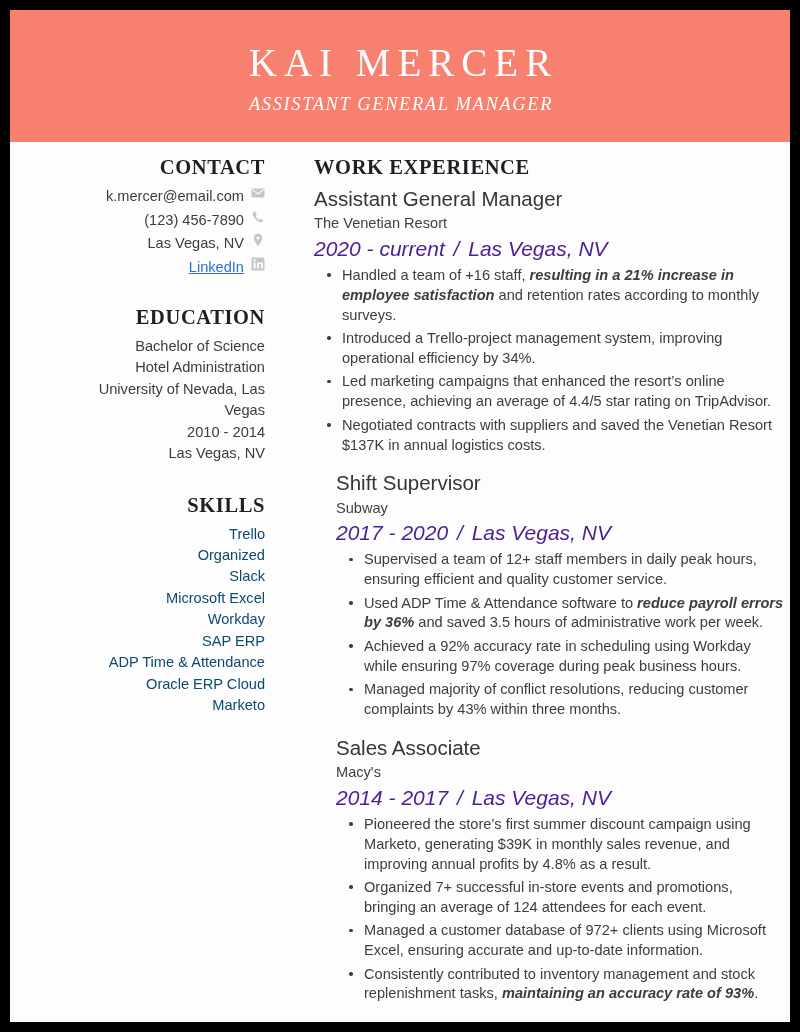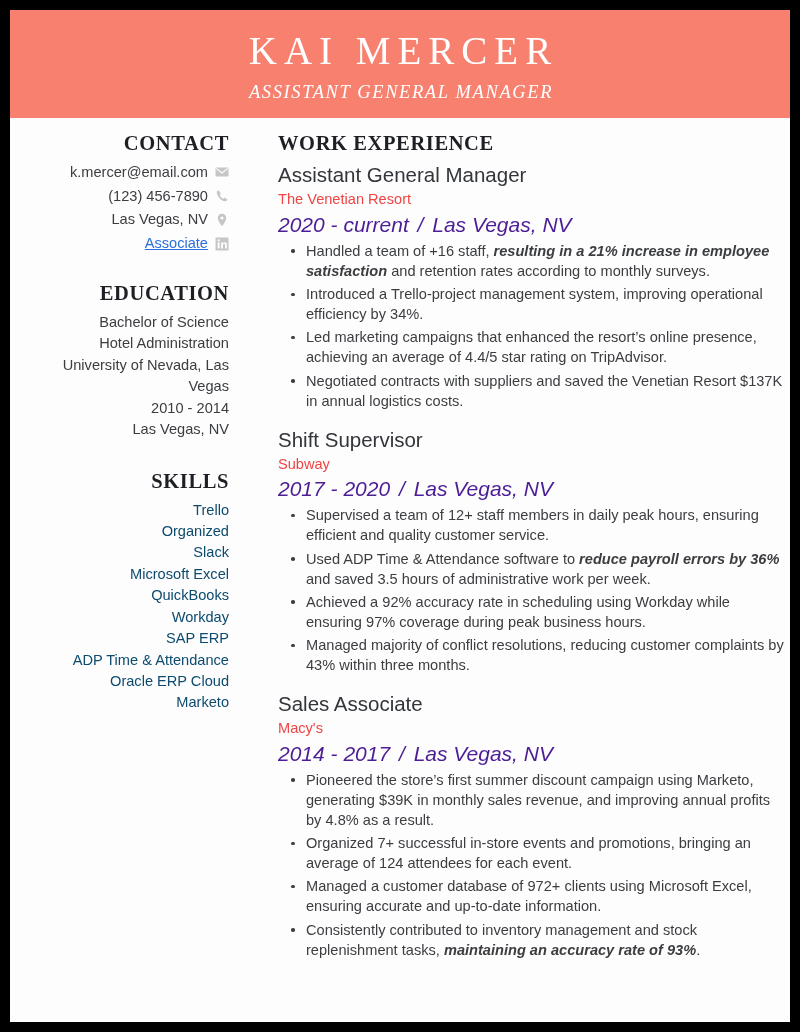--- a/index.html
+++ b/index.html
@@ -20,21 +20,21 @@
     left: 10px;
     top: 10px;
     width: 780px;
     height: 1012px;
     background: #fdfdfd;
     overflow: hidden;
   }
 
   
   .banner {
-    height: 108px;
+    height: 132px;
     background: #f7806f;
     display: flex;
     flex-direction: column;
     align-items: center;
     justify-content: center;
     box-sizing: border-box;
     padding-top: 6px;
   }
   .banner-name {
     font-family: "Liberation Serif", serif;
@@ -62,20 +62,21 @@
     display: flex;
     align-items: flex-start;
     padding-top: 14px;
   }
   .col-left {
     width: 223px;
     flex: 0 0 223px;
     text-align: right;
     padding-right: 4px;
     box-sizing: border-box;
+    margin-left: 36px;
   }
   .col-right {
     flex: 1 1 auto;
     padding-left: 45px;
     padding-right: 3px;
     box-sizing: border-box;
   }
 
   
   .sec-head {
@@ -90,21 +91,20 @@
   .col-left .sec-head.skills { margin-top: 29px; }
 
   .sec-head.work {
     margin-bottom: 7px;
   }
 
   
   .contact-list { margin: 0; padding: 0; list-style: none; }
   .contact-row {
     display: flex;
-    align-items: center;
     justify-content: flex-end;
     gap: 7px;
     margin-bottom: 3px;
     font-size: 14.6px;
     color: #3b3d40;
     line-height: 1.42;
   }
   .contact-text { white-space: nowrap; }
   .contact-link {
     color: #2b6fdd;
@@ -130,31 +130,31 @@
 
   
   .skill-line {
     font-size: 14.6px;
     color: #0c4a6e;
     line-height: 1.47;
   }
 
   
   .job { margin-bottom: 2px; }
-  .job + .job { margin-top: 15px; }
+  .job + .job { margin-top: 15px; margin-left: 22px; }
   .job-title {
     font-size: 20.5px;
     font-weight: 400;
     color: #32353a;
     line-height: 1.28;
     margin-bottom: 1px;
   }
   .job-company {
     font-size: 14.6px;
-    color: #ef4444;
+    color: #404040;
     line-height: 1.42;
   }
   .job-meta {
     font-size: 21px;
     color: #4c1d95;
     line-height: 1.42;
     margin-bottom: 1px;
     font-style: italic;
   }
   .job-meta .sep { padding: 0 3px; }
@@ -226,21 +226,21 @@
           <span class="contact-text">Las Vegas, NV</span>
           <span class="ic">
             <svg width="14" height="14" viewBox="0 0 14 14">
               <path d="M7 0.8 C4.6 0.8 2.8 2.6 2.8 5.0 C2.8 8.1 7 13.2 7 13.2 C7 13.2 11.2 8.1 11.2 5.0 C11.2 2.6 9.4 0.8 7 0.8 Z" fill="#c4c6c8"></path>
               <circle cx="7" cy="5" r="1.6" fill="#fdfdfd"></circle>
             </svg>
           </span>
         </li>
 
         <li class="contact-row">
-          <span class="contact-link">Associate</span>
+          <span class="contact-link">LinkedIn</span>
           <span class="ic">
             <svg width="14" height="14" viewBox="0 0 14 14">
               <rect x="0.5" y="0.5" width="13" height="13" rx="1.2" fill="#c4c6c8"></rect>
               <rect x="2.7" y="5.4" width="1.9" height="6" fill="#fdfdfd"></rect>
               <circle cx="3.65" cy="3.4" r="1.15" fill="#fdfdfd"></circle>
               <path d="M6.1 5.4 h1.8 v0.9 c0.4 -0.7 1.1 -1.05 1.95 -1.05 c1.35 0 2.05 0.85 2.05 2.45 v3.7 h-1.9 v-3.3 c0 -0.85 -0.3 -1.3 -0.95 -1.3 c-0.7 0 -1.05 0.47 -1.05 1.35 v3.25 h-1.9 z" fill="#fdfdfd"></path>
             </svg>
           </span>
         </li>
 
@@ -254,21 +254,20 @@
         <div class="edu-line">2010 - 2014</div>
         <div class="edu-line">Las Vegas, NV</div>
       </div>
 
       <div class="sec-head skills">SKILLS</div>
       <div>
         <div class="skill-line">Trello</div>
         <div class="skill-line">Organized</div>
         <div class="skill-line">Slack</div>
         <div class="skill-line">Microsoft Excel</div>
-        <div class="skill-line">QuickBooks</div>
         <div class="skill-line">Workday</div>
         <div class="skill-line">SAP ERP</div>
         <div class="skill-line">ADP Time &amp; Attendance</div>
         <div class="skill-line">Oracle ERP Cloud</div>
         <div class="skill-line">Marketo</div>
       </div>
 
     </div>
 
     <div class="col-right">

